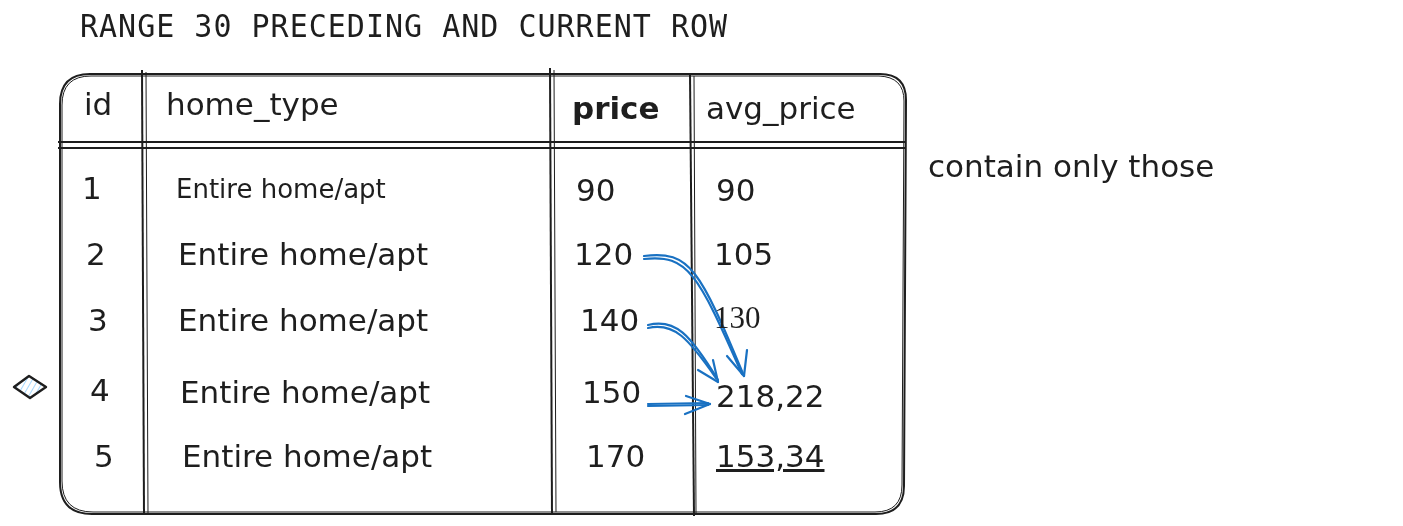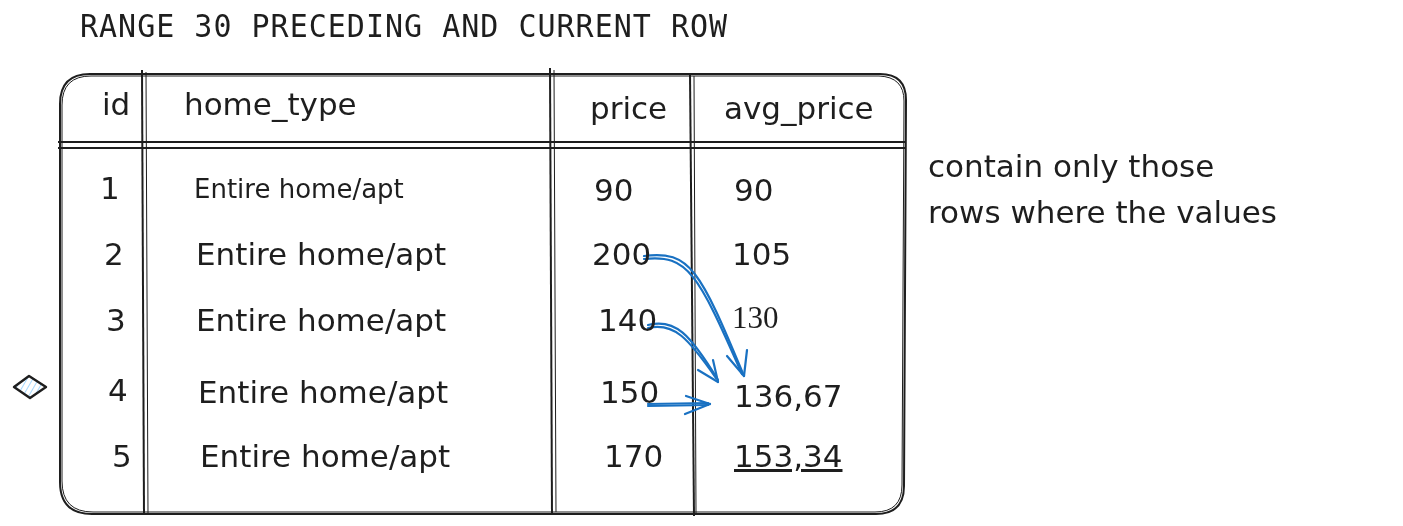--- a/index.html
+++ b/index.html
@@ -1,21 +1,21 @@
 <!DOCTYPE html>
 <html><head>
 <meta charset="utf-8">
 <style>
   html, body { margin: 0; padding: 0; background: #ffffff; }
   body { width: 1403px; height: 526px; position: relative; overflow: hidden;
          font-family: "DejaVu Sans", sans-serif; color: #1e1e1e; }
   .title { position: absolute; left: 80px; top: 8px; font-size: 30px; letter-spacing: 1px;
            font-family: "DejaVu Sans Mono", monospace; font-weight: normal; transform: scaleY(1.05); }
   svg.frame { position: absolute; left: 0; top: 0; }
-  .cell { position: absolute; font-size: 31px; white-space: nowrap; margin-left: 18px; }
+  .cell { position: absolute; font-size: 31px; white-space: nowrap; }
   .cell.hdr { font-size: 31px; }
   .cell.small { font-size: 26px; }
   .note { position: absolute; left: 928px; top: 144px; font-size: 31px; line-height: 45.5px; }
   .note div { white-space: nowrap; }
   .marker { position: absolute; left: 12px; top: 374px; width: 36px; height: 26px; }
 </style>
 </head>
 <body>
 
 <div class="title">RANGE 30 PRECEDING AND CURRENT ROW</div>
@@ -50,51 +50,50 @@
   <g fill="none" stroke="#1971c2" stroke-width="2.2" stroke-linecap="round">
     <path d="M648,404 L708,403"></path>
     <path d="M648,406 L708,405"></path>
     <path d="M710,404 L686,396"></path>
     <path d="M710,404 L685,414"></path>
   </g>
 </svg>
 
 <div class="cell hdr" style="left:84px; top:86px;">id</div>
 <div class="cell hdr" style="left:166px; top:86px;">home_type</div>
-<div class="cell hdr" style="left:572px; top:90px;">price</div>
+<div class="cell hdr" style="left:572px; top:90px;font-weight:bold;">price</div>
 <div class="cell hdr" style="left:706px; top:90px;">avg_price</div>
 
 <div class="cell" style="left:82px; top:170px;">1</div>
 <div class="cell small" style="left:176px; top:174px;">Entire home/apt</div>
 <div class="cell" style="left:576px; top:172px;">90</div>
 <div class="cell" style="left:716px; top:172px;">90</div>
 
 <div class="cell" style="left:86px; top:236px;">2</div>
 <div class="cell" style="left:178px; top:236px;">Entire home/apt</div>
-<div class="cell" style="left:574px; top:236px;">200</div>
+<div class="cell" style="left:574px; top:236px;">120</div>
 <div class="cell" style="left:714px; top:236px;">105</div>
 
 <div class="cell" style="left:88px; top:302px;">3</div>
 <div class="cell" style="left:178px; top:302px;">Entire home/apt</div>
 <div class="cell" style="left:580px; top:302px;">140</div>
 <div class="cell" style="left:714px; top:300px;font-family:Liberation Serif, serif;">130</div>
 
 <div class="cell" style="left:90px; top:372px;">4</div>
 <div class="cell" style="left:180px; top:374px;">Entire home/apt</div>
 <div class="cell" style="left:582px; top:374px;">150</div>
-<div class="cell" style="left:716px; top:378px;">136,67</div>
+<div class="cell" style="left:716px; top:378px;">218,22</div>
 
 <div class="cell" style="left:94px; top:438px;">5</div>
 <div class="cell" style="left:182px; top:438px;">Entire home/apt</div>
 <div class="cell" style="left:586px; top:438px;">170</div>
 <div class="cell" style="left:716px; top:438px;text-decoration:underline;">153,34</div>
 
 <div class="note">
   <div>contain only those</div>
-  <div>rows where the values</div>
 </div>
 
 <svg class="marker" viewBox="0 0 36 26">
   <defs>
     <pattern id="hatch" width="5" height="5" patternUnits="userSpaceOnUse" patternTransform="rotate(30)">
       <line x1="0" y1="0" x2="0" y2="5" stroke="#a5d8ff" stroke-width="2"></line>
     </pattern>
   </defs>
   <path d="M2,13 L17,2 L34,13 L18,24 Z" fill="url(#hatch)" stroke="#1e1e1e" stroke-width="2.4" stroke-linejoin="round"></path>
 </svg>

